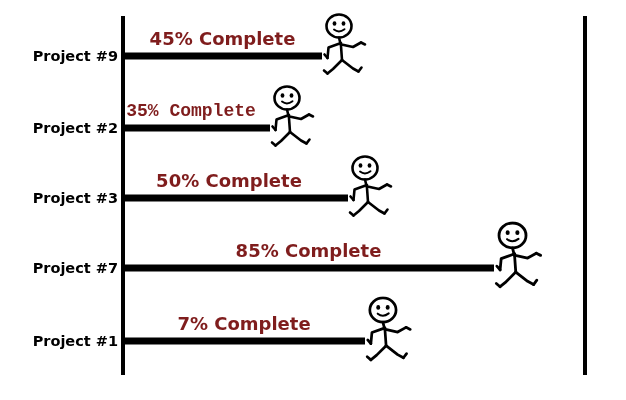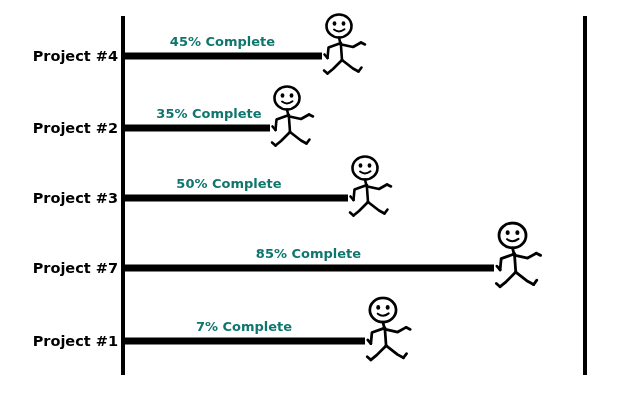--- a/index.html
+++ b/index.html
@@ -43,42 +43,42 @@
     height: 7px;
     background: #000000;
     transform: translateY(-50%);
     top: 0;
   }
   .pct-label {
     position: absolute;
     transform: translate(-50%, -100%);
     white-space: nowrap;
     font-weight: bold;
-    font-size: 13px;
-    color: #0f766e;
+    font-size: 18px;
+    color: #7f1d1d;
     font-family: "DejaVu Sans", sans-serif;
   }
   .runner {
     position: absolute;
     transform: translate(0, -50%);
     top: 0;
   }
 </style>
 </head>
 <body>
 
 <div id="canvas">
 
   <div class="axis-line" id="start-line" style="left: 121px; top: 16px; width: 4px; height: 359px; background: rgb(0, 0, 0);"></div>
 
   <div class="axis-line" id="finish-line" style="left: 583px; top: 16px; width: 4px; height: 359px; background: rgb(0, 0, 0);"></div>
 
   <div id="rows-container">
       <div class="row" style="top: 56px;">
-        <div class="label-box">Project #4</div>
+        <div class="label-box">Project #9</div>
         <div class="bar" style="left: 123px; width: 199px; height: 7px; background: rgb(0, 0, 0);"></div>
         <div class="pct-label" style="left: 222.5px; top: -7px;">45% Complete</div>
         <div class="runner" style="left: 320px; margin-top: -8px;"><svg width="52" height="66" viewBox="0 0 52 66">
     <g fill="none" stroke="#000000" stroke-width="2.6" stroke-linecap="round" stroke-linejoin="round">
       <ellipse cx="19" cy="13" rx="12.5" ry="11.5" fill="#ffffff"></ellipse>
       <path d="M19 24.5 L21 33 L22 47"></path>
       <path d="M21 30 L8.5 34.5 L7.5 45"></path>
       <path d="M21.5 31.5 L33 34 L41 29.5"></path>
       <path d="M22 47 L13 56 L7.5 60.5"></path>
       <path d="M22 47 L33 55.5 L38.5 58.5"></path>
@@ -90,21 +90,21 @@
     <g fill="#000000" stroke="none">
       <ellipse cx="14.5" cy="10.5" rx="1.9" ry="2.2"></ellipse>
       <ellipse cx="23.5" cy="10.5" rx="1.9" ry="2.2"></ellipse>
     </g>
     <path d="M14 16.5 Q19 20.5 24.5 16.2" fill="none" stroke="#000000" stroke-width="1.9" stroke-linecap="round"></path>
   </svg></div>
       </div>
       <div class="row" style="top: 128px;">
         <div class="label-box">Project #2</div>
         <div class="bar" style="left: 123px; width: 147px; height: 7px; background: rgb(0, 0, 0);"></div>
-        <div class="pct-label" style="left: 209px; top: -7px;">35% Complete</div>
+        <div class="pct-label" style="left: 191px; top: -7px; font-family: Liberation Mono, monospace;">35% Complete</div>
         <div class="runner" style="left: 268px; margin-top: -8px;"><svg width="52" height="66" viewBox="0 0 52 66">
     <g fill="none" stroke="#000000" stroke-width="2.6" stroke-linecap="round" stroke-linejoin="round">
       <ellipse cx="19" cy="13" rx="12.5" ry="11.5" fill="#ffffff"></ellipse>
       <path d="M19 24.5 L21 33 L22 47"></path>
       <path d="M21 30 L8.5 34.5 L7.5 45"></path>
       <path d="M21.5 31.5 L33 34 L41 29.5"></path>
       <path d="M22 47 L13 56 L7.5 60.5"></path>
       <path d="M22 47 L33 55.5 L38.5 58.5"></path>
       <path d="M7.5 60.5 L4 57.5"></path>
       <path d="M38.5 58.5 L41.5 54.5"></path>

